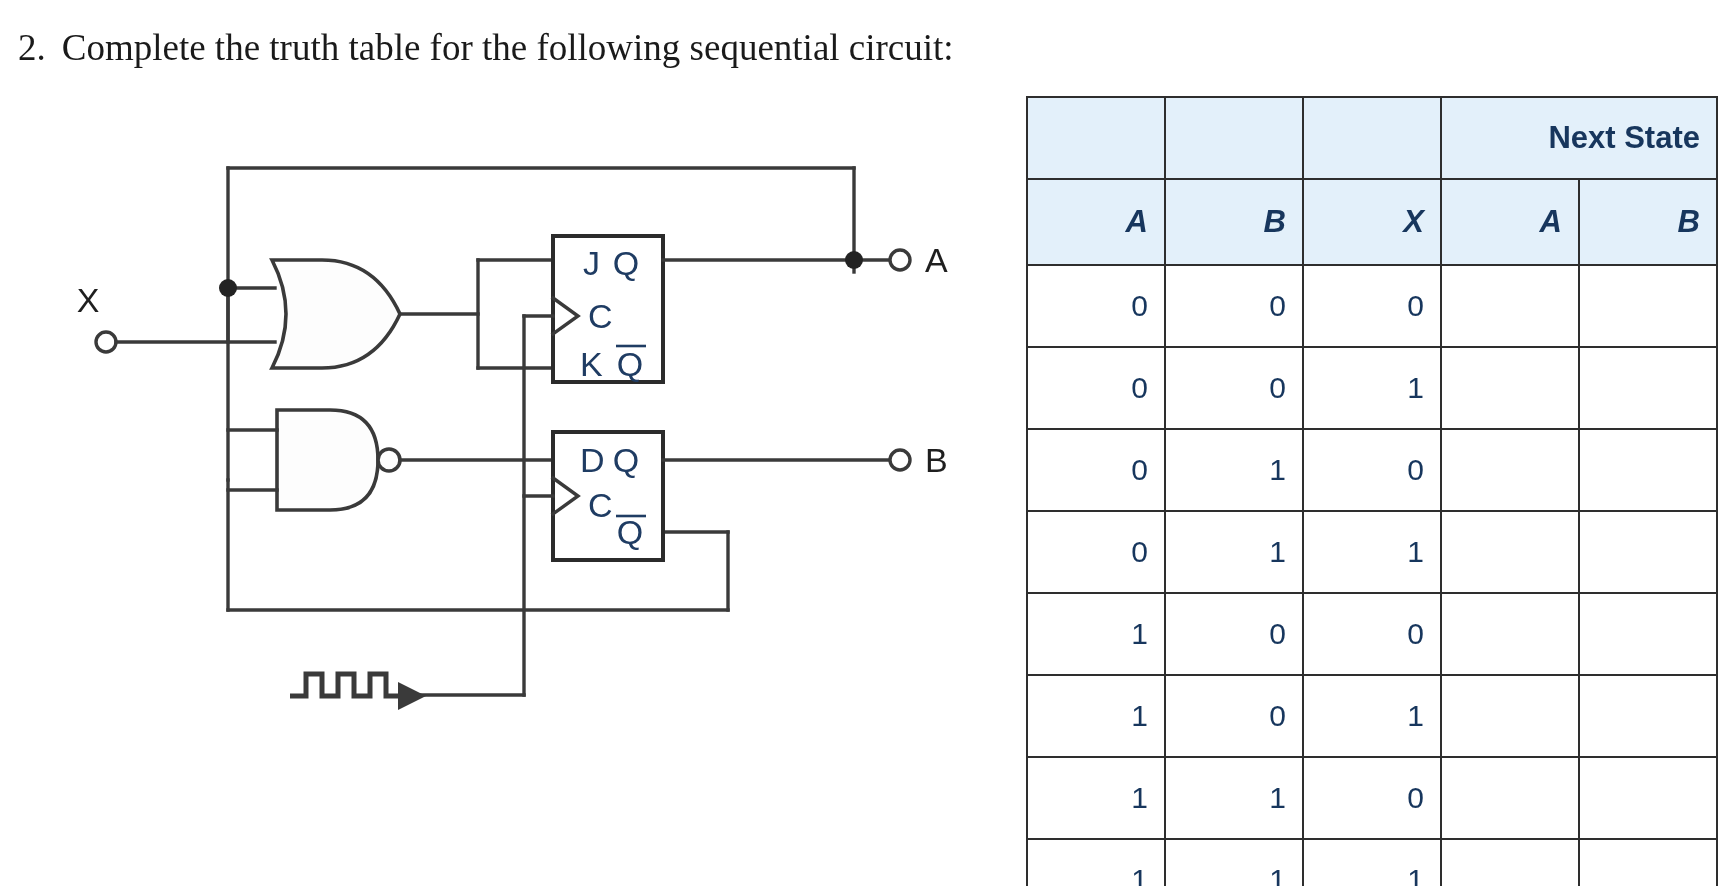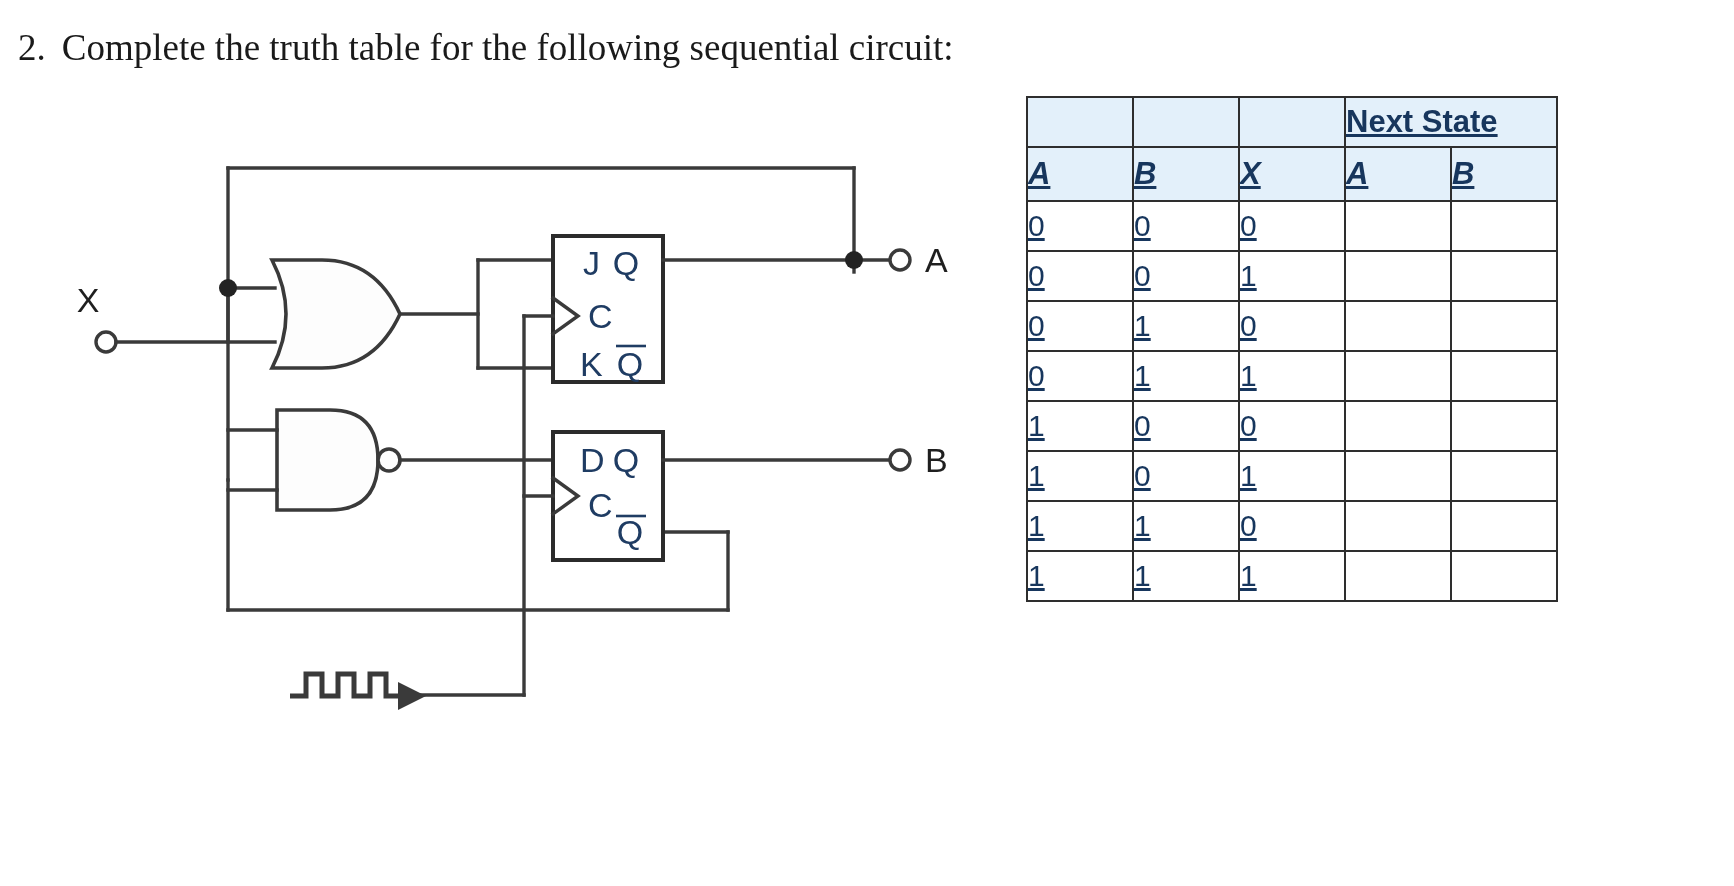--- a/index.html
+++ b/index.html
@@ -92,24 +92,23 @@
     position: absolute;
     left: 1026px;
     top: 96px;
   }
   table.truth {
     border-collapse: collapse;
     table-layout: fixed;
   }
   table.truth th, table.truth td {
     border: 2px solid #2e2e2e;
-    text-align: left;
+    text-align: right;
     vertical-align: middle;
-    padding: 0;
-    text-decoration: underline;
+    padding: 16px;
   }
   th.hdr {
     background: #e3f0fa;
     font-family: "Liberation Sans", sans-serif;
     font-style: italic;
     font-weight: 700;
     font-size: 31px;
     color: #17365d;
     height: 52px;
     width: 104px;

